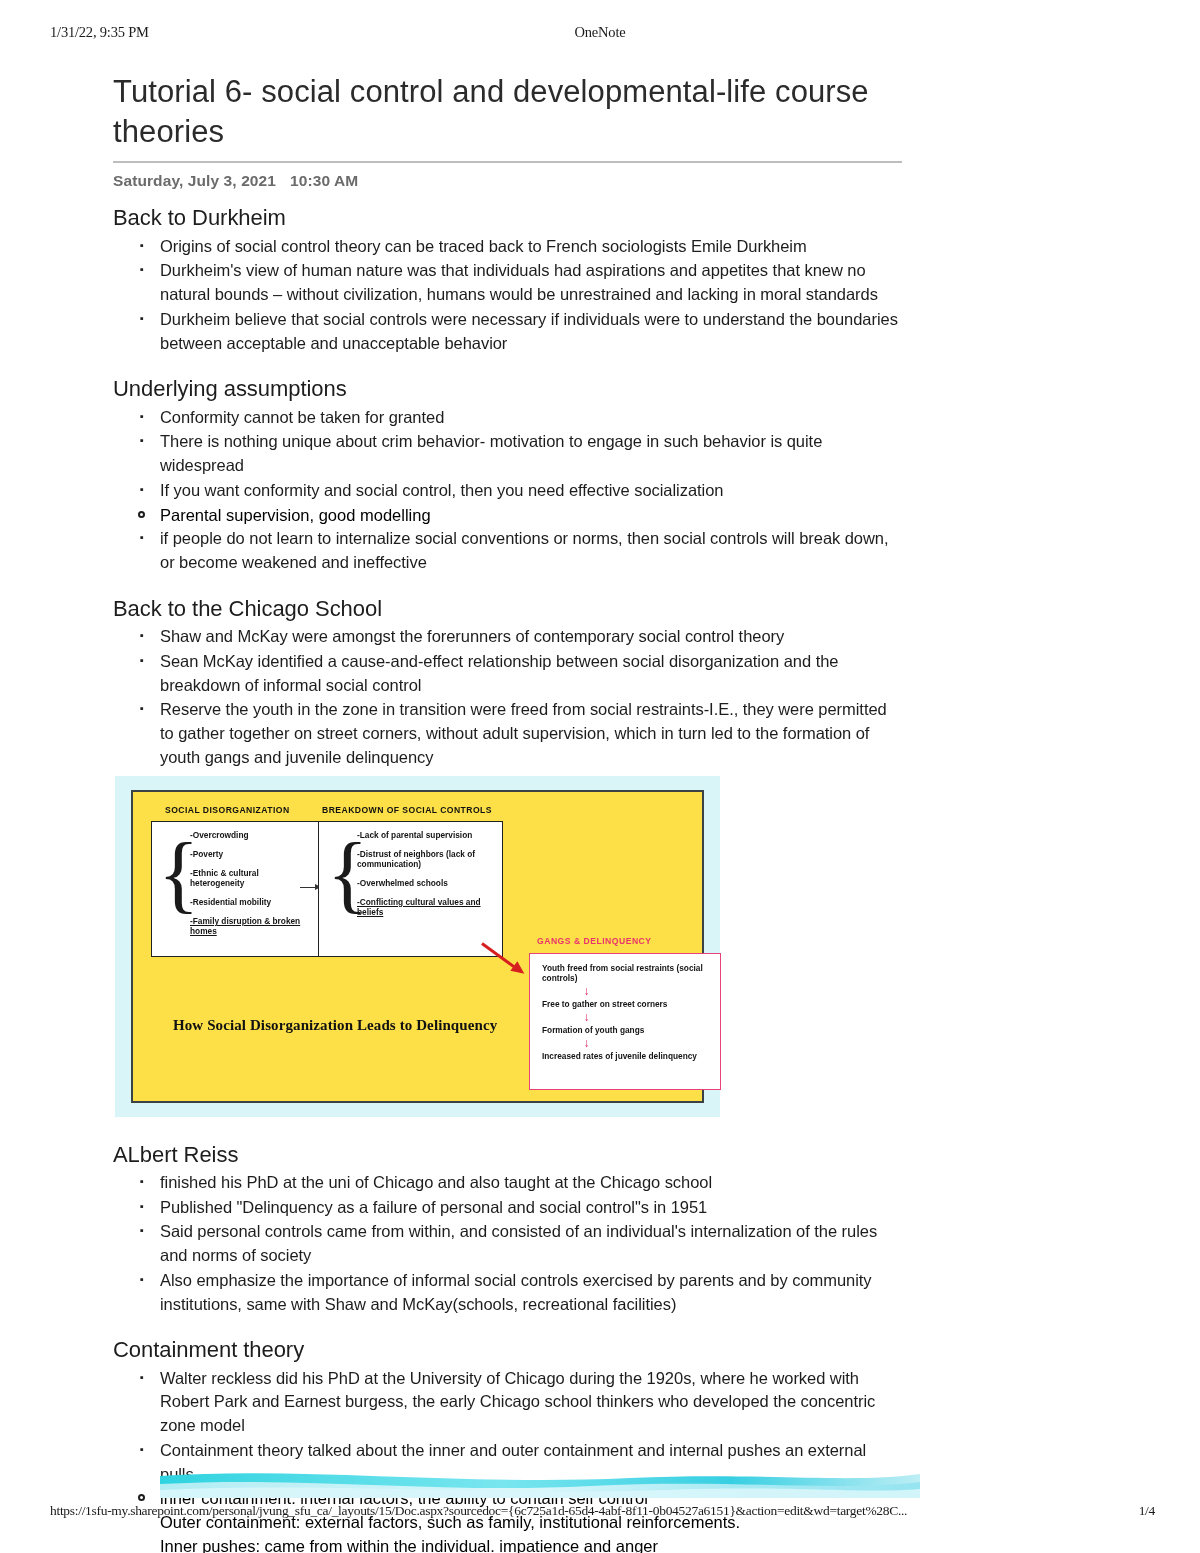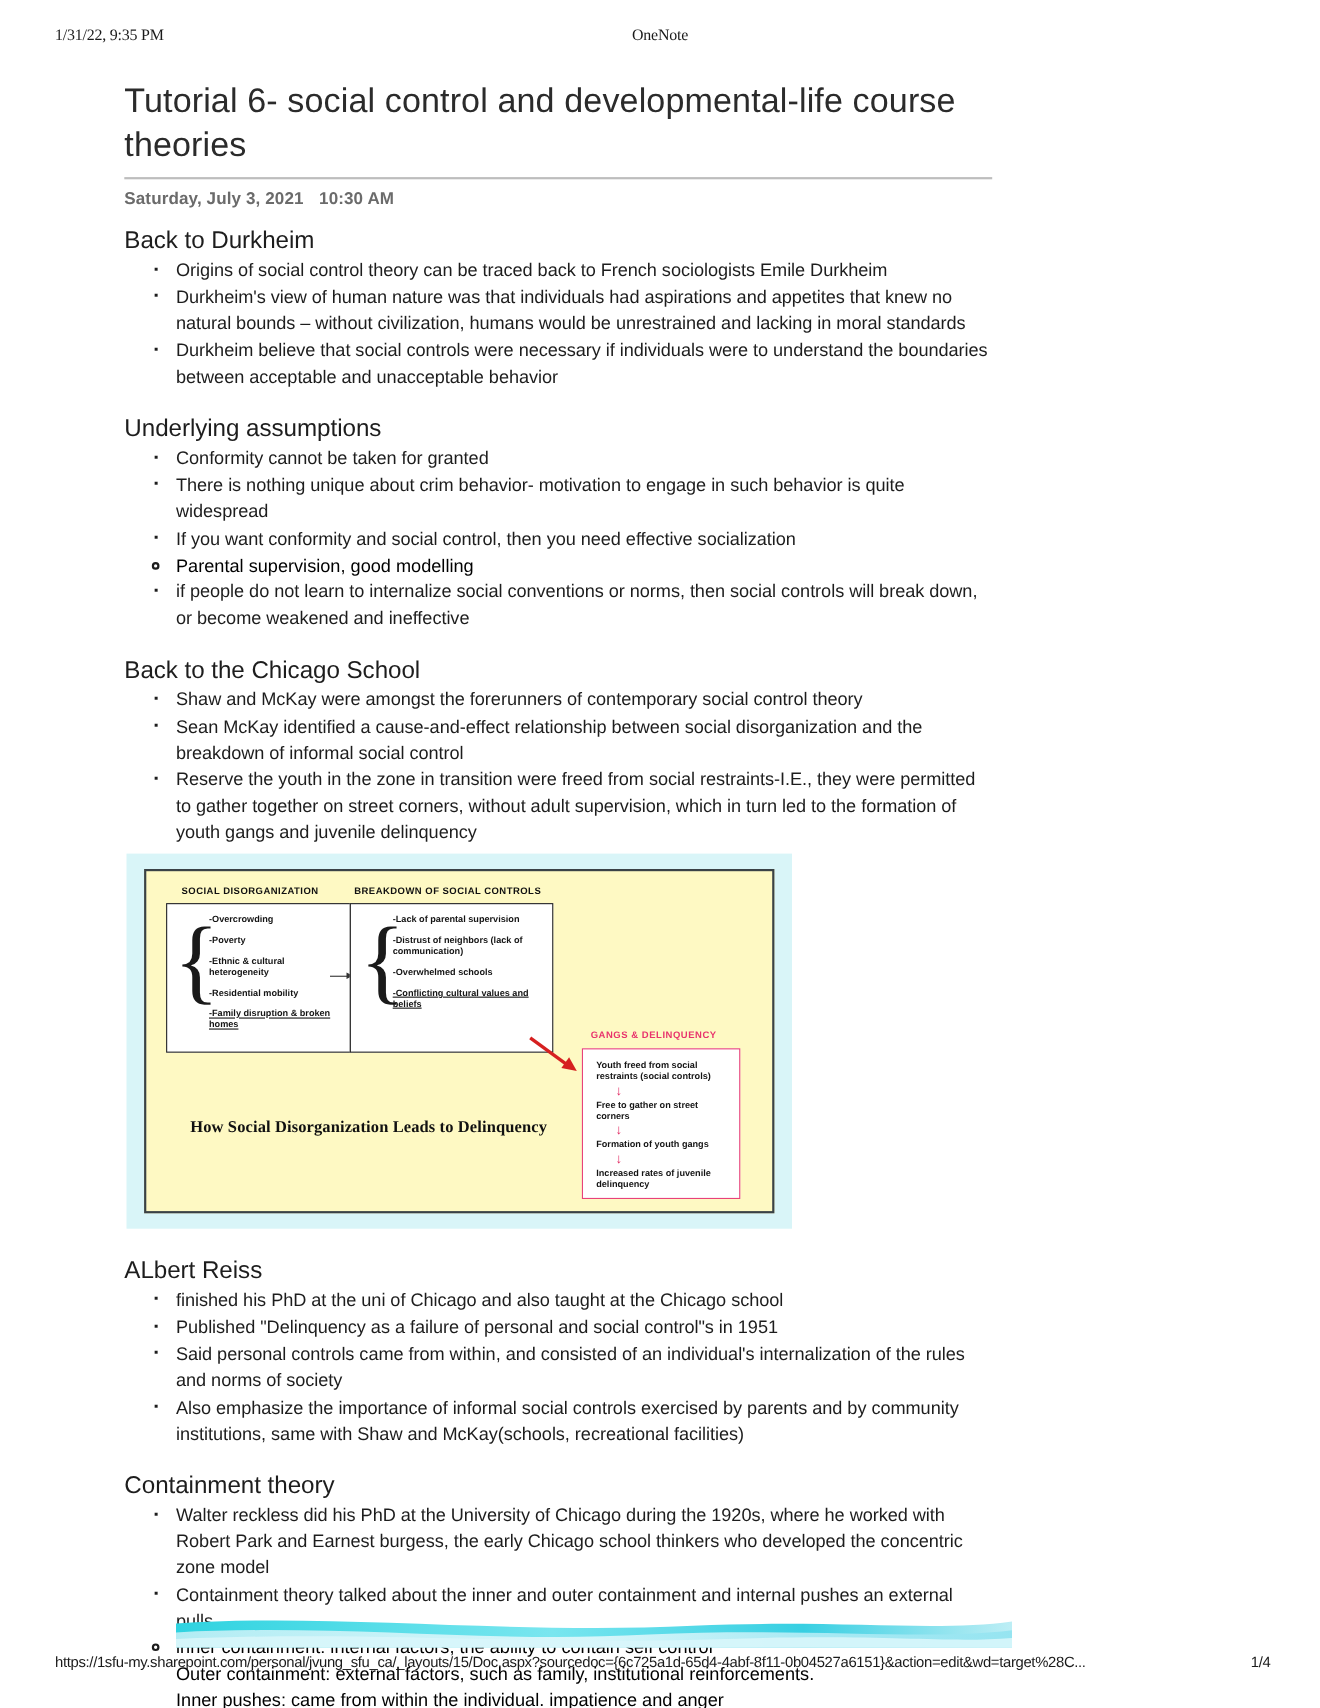--- a/index.html
+++ b/index.html
@@ -128,21 +128,21 @@
     height: 341px;
     background: #d9f5f8;
     margin: 6px 0 0 2px;
     box-sizing: border-box;
     padding: 14px 16px;
   }
   .diagram-panel {
     position: relative;
     width: 100%;
     height: 100%;
-    background: #fef9c3;
+    background: #fde047;
     border: 2px solid #3a4246;
     box-sizing: border-box;
   }
   .dg-title {
     position: absolute;
     font-family: "Liberation Sans", sans-serif;
     font-size: 8.6px;
     font-weight: 700;
     letter-spacing: 0.45px;
     color: #111;
@@ -229,21 +229,21 @@
     font-size: 8.6px;
     font-weight: 700;
     letter-spacing: 0.5px;
     color: #e8336d;
     white-space: nowrap;
   }
   .gangs-box {
     position: absolute;
     left: 396px;
     top: 161px;
-    width: 144px;
+    width: 192px;
     height: 137px;
     border: 1.8px solid #e8427a;
     background: #ffffff;
     box-sizing: border-box;
     padding: 9px 9px 0 12px;
   }
   .gangs-step {
     font-size: 8.3px;
     font-weight: 700;
     color: #141414;
@@ -279,21 +279,21 @@
     overflow: hidden;
   }
 
   
   .print-footer {
     position: absolute;
     top: 1503px;
     left: 50px;
     width: 1105px;
     height: 20px;
-    font-family: Liberation Sans, sans-serif;
+    font-family: Liberation Serif, serif;
     font-size: 13.5px;
     color: #1a1a1a;
     letter-spacing: -0.3px;
   }
   .print-footer .pf-url { position: absolute; left: 0; top: 0; white-space: nowrap; }
   .print-footer .pf-page { position: absolute; right: 0; top: 0; }
 </style>
 </head>
 <body>
 

